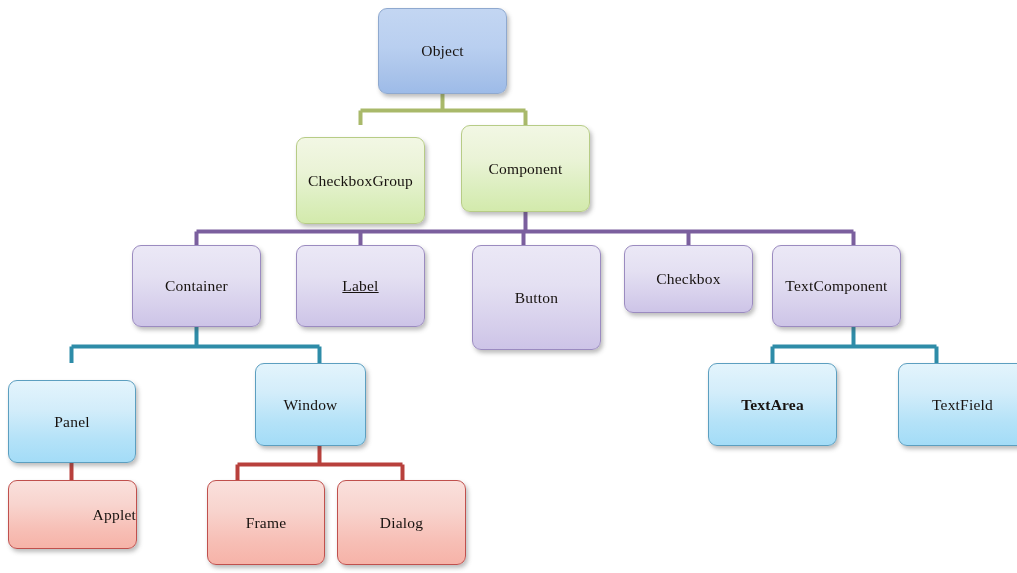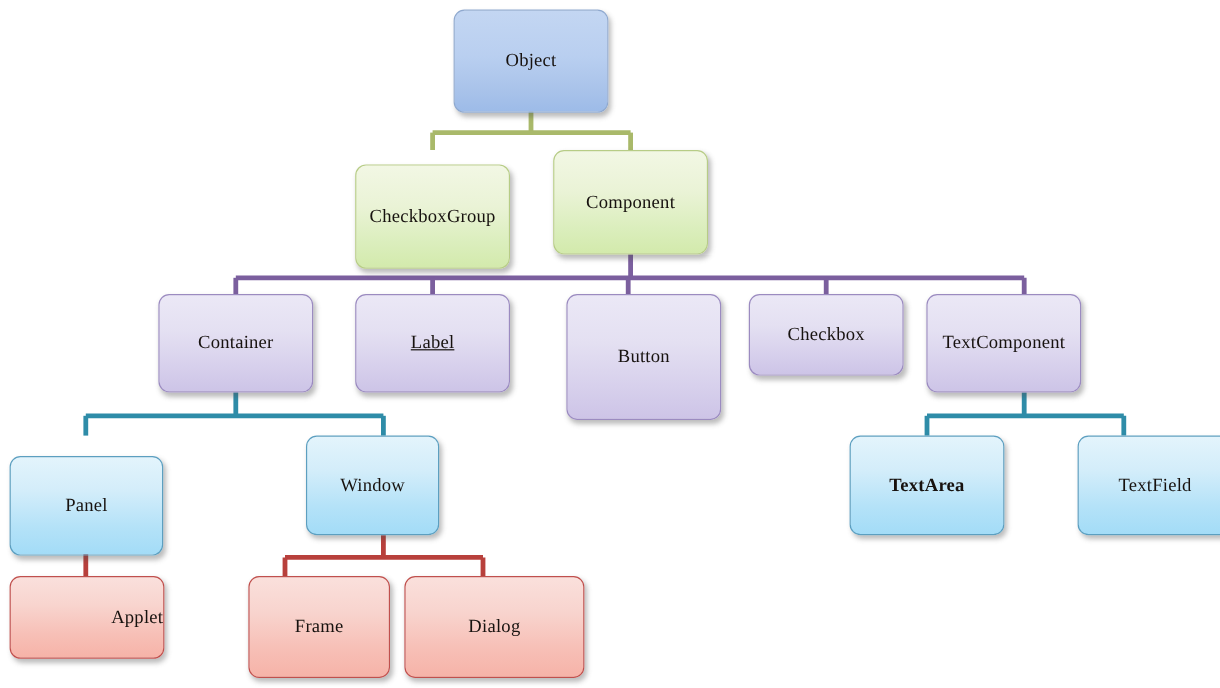--- a/index.html
+++ b/index.html
@@ -156,17 +156,17 @@
   <div class="node n-blue" style="left:872px; top:363px; width:129px; height:83px;margin-left:26px;">
     <span>TextField</span>
   </div>
 
   <div class="node n-red" style="left:8px; top:480px; width:129px; height:69px;justify-content:flex-end;">
     <span>Applet</span>
   </div>
   <div class="node n-red" style="left:173px; top:480px; width:118px; height:85px;margin-left:34px;">
     <span>Frame</span>
   </div>
-  <div class="node n-red" style="left:337px; top:480px; width:150px; height:85px;">
+  <div class="node n-red" style="left:337px; top:480px; width:129px; height:85px;">
     <span>Dialog</span>
   </div>
 
 </div>
 
 </body></html>

